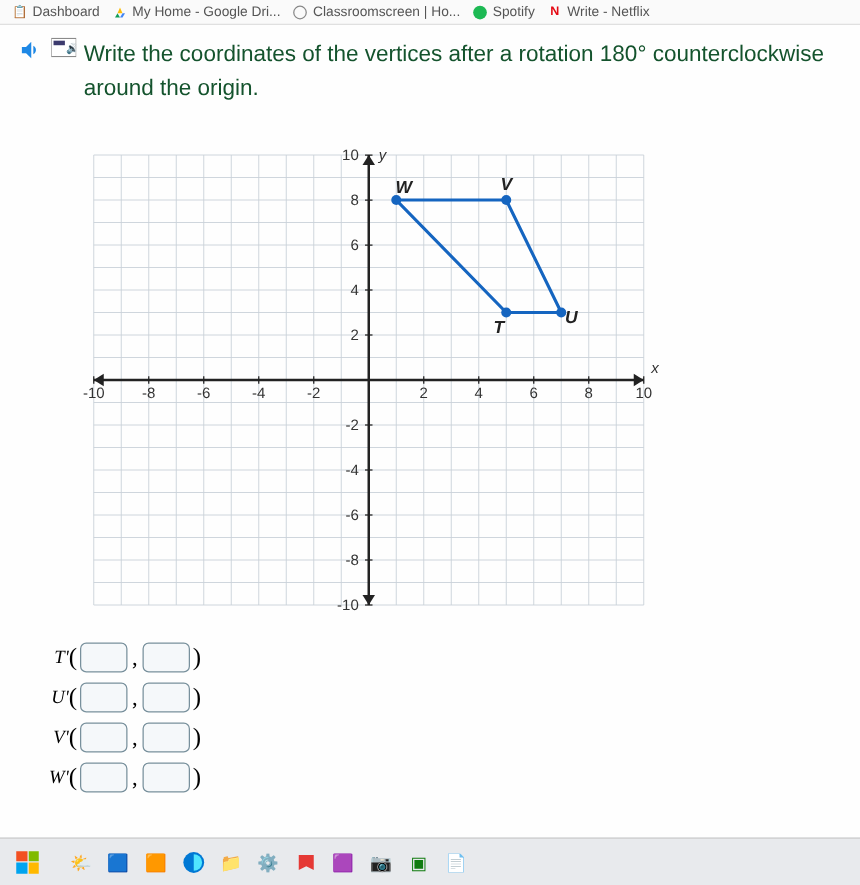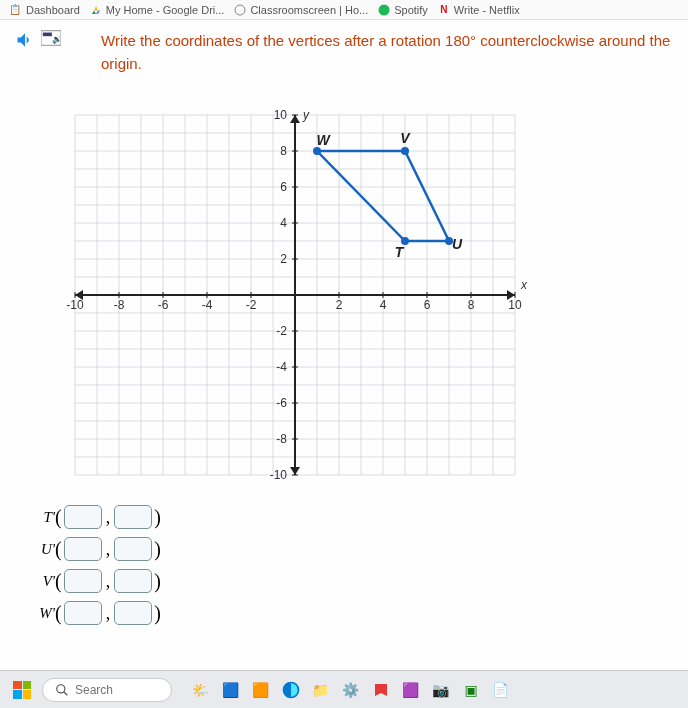--- a/index.html
+++ b/index.html
@@ -43,24 +43,23 @@
       font-size: 18px;
       cursor: pointer;
     }
     .usa-icon {
       width: 20px; height: 16px;
       display:flex; align-items:center; justify-content:center;
       font-size: 10px;
       cursor:pointer;
     }
     .question-text {
-      font-size: 15px;
-      color: #c2410c;
+      font-size: 18px;
+      color: #14532d;
       line-height: 1.5;
-      margin-left: 34px;
     }
     .chart-area {
       margin: 20px 0 10px 40px;
       width: 480px;
       height: 400px;
       position: relative;
     }
     .answers {
       margin-top: 10px;
       margin-left: 15px;
@@ -344,29 +343,20 @@
 
 <div class="taskbar">
   <div class="start-btn">
     <div class="win-logo">
         <div></div>
         <div></div>
         <div></div>
         <div></div>
       </div>
   </div>
-  <div class="search-box">
-    <span>
-      <svg width="14" height="14" viewBox="0 0 24 24">
-          <circle cx="10" cy="10" r="7" fill="none" stroke="#555" stroke-width="2"></circle>
-          <line x1="15" y1="15" x2="21" y2="21" stroke="#555" stroke-width="2"></line>
-        </svg>
-    </span>
-    <input type="text" placeholder="Search" style="">
-  </div>
   <div class="task-icons">
     <div class="task-icon">🌤️</div>
     <div class="task-icon">🟦</div>
     <div class="task-icon">🟧</div>
     <div class="task-icon">
       <svg width="20" height="20" viewBox="0 0 24 24">
           <circle cx="12" cy="12" r="10" fill="#0078d4"></circle>
           <path d="M12 4 a8 8 0 0 1 0 16" fill="#50e6ff"></path>
         </svg>
     </div>

